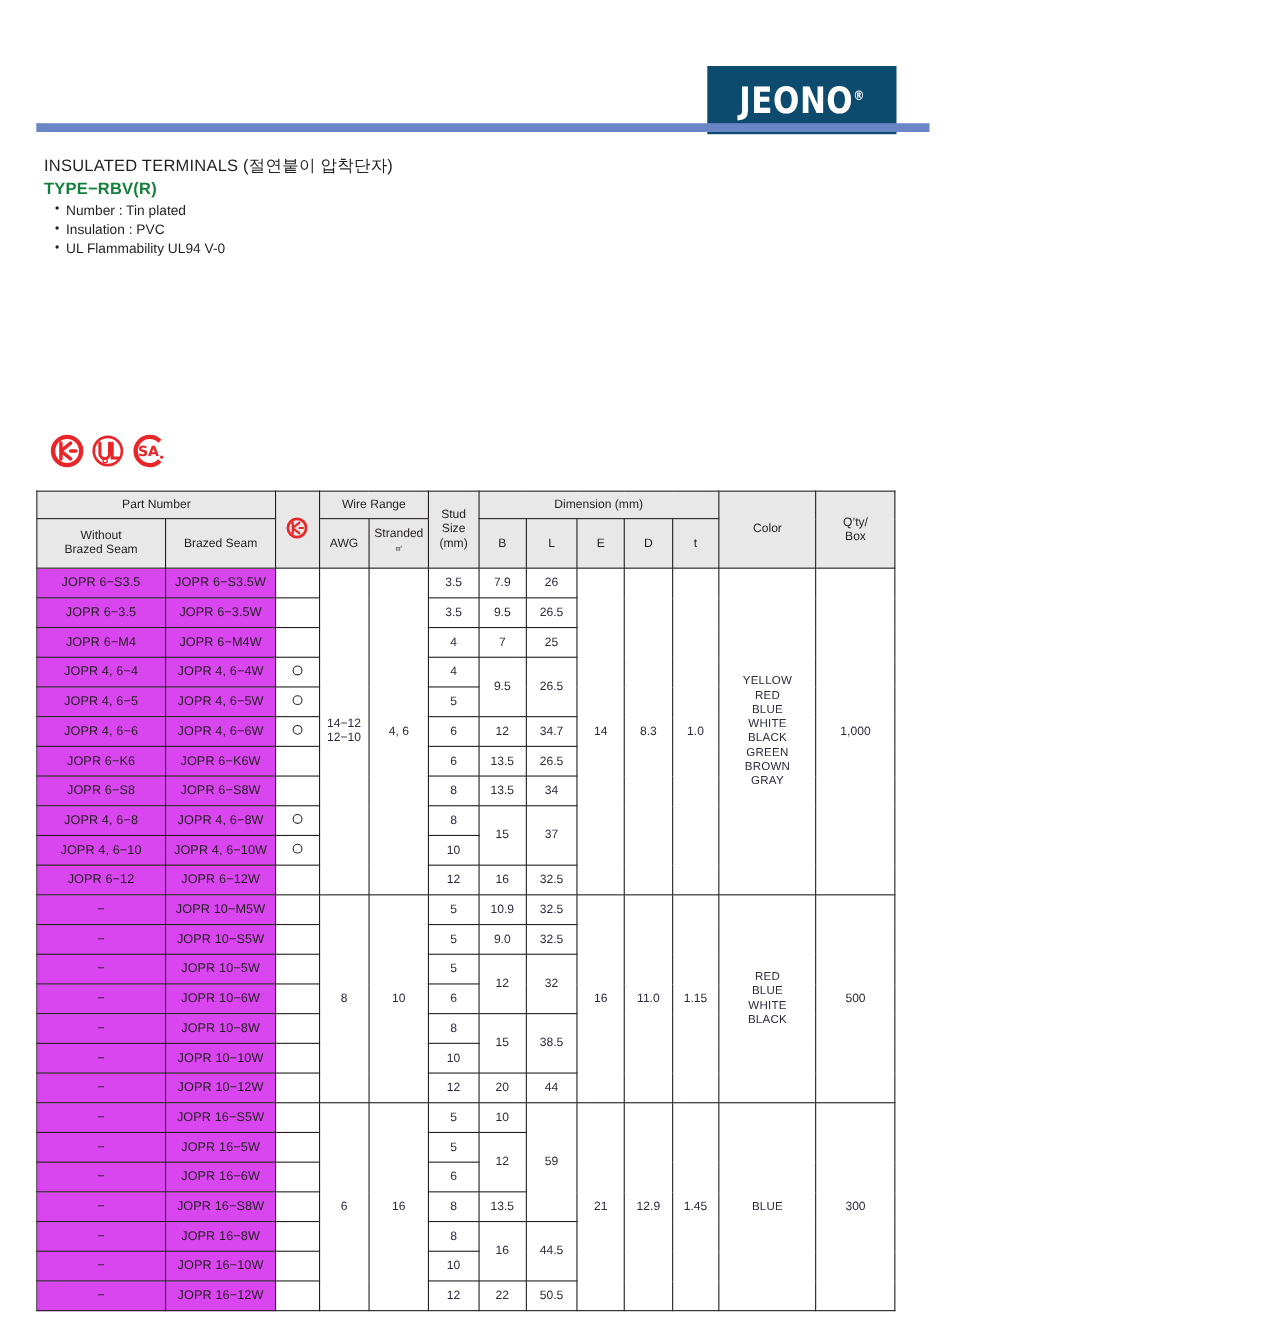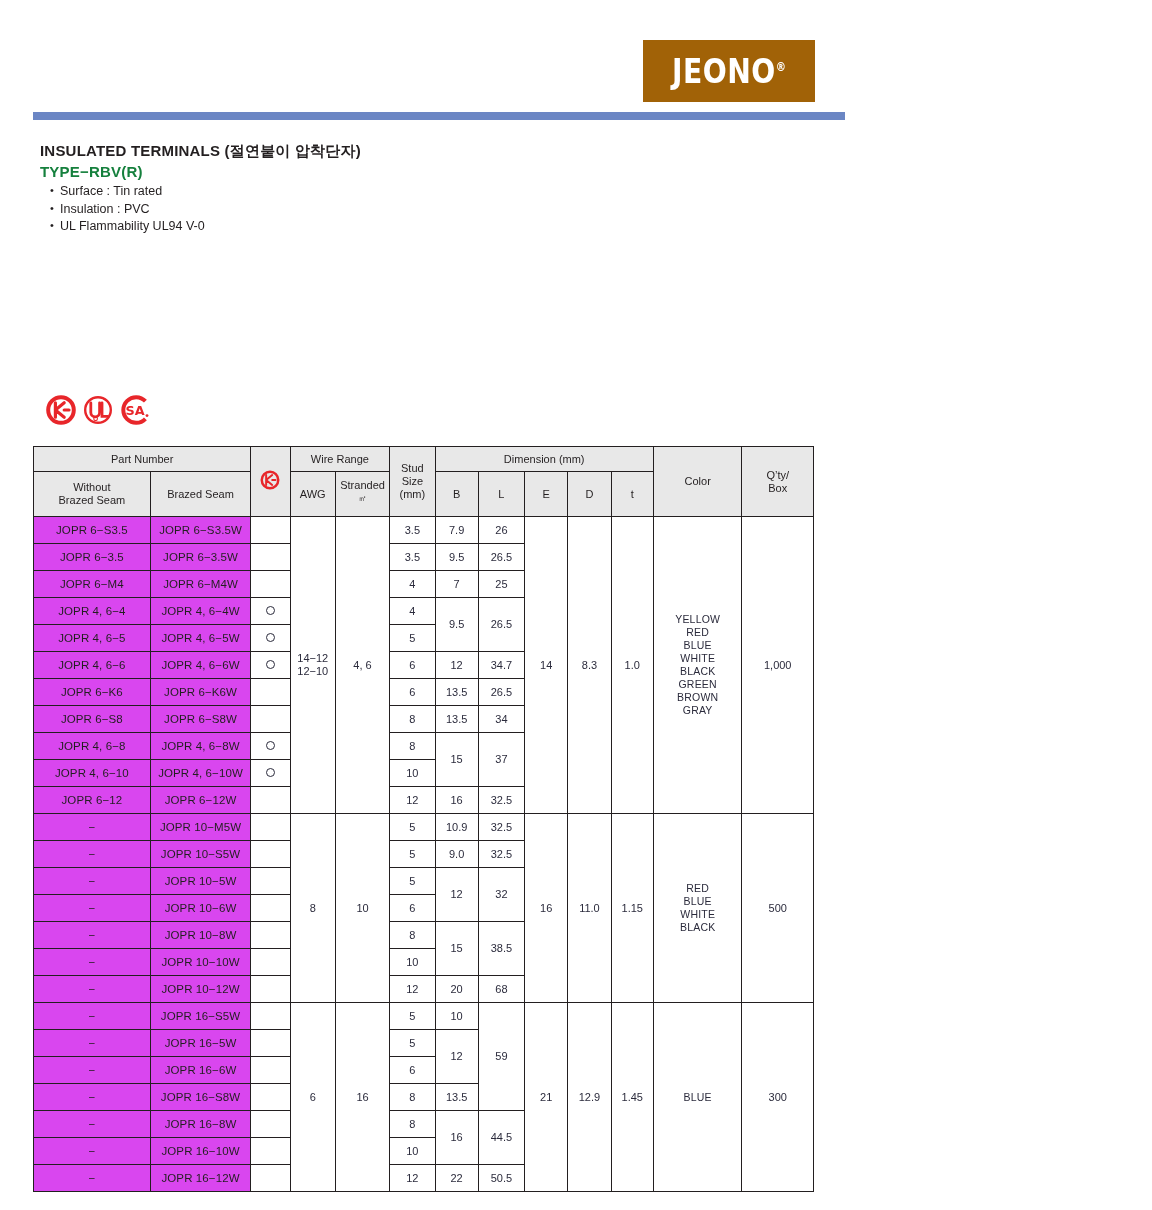--- a/index.html
+++ b/index.html
@@ -14,24 +14,24 @@
     font-family: "Liberation Sans", "DejaVu Sans", sans-serif;
     color: #231f20;
     position: relative;
     overflow: hidden;
   }
 
   
   .brand-logo {
     position: absolute;
     left: 643px;
-    top: 40px;
+    top: 60px;
     width: 172px;
     height: 62px;
-    background: #a16207;
+    background: #0c4a6e;
     display: flex;
     align-items: center;
     justify-content: center;
   }
   .brand-logo-text {
     color: #ffffff;
     font-family: "DejaVu Sans", sans-serif;
     font-weight: bold;
     font-size: 33px;
     letter-spacing: 0.5px;
@@ -56,21 +56,21 @@
 
   
   .spec-block {
     position: absolute;
     left: 40px;
     top: 140px;
     width: 640px;
   }
   .spec-title {
     font-size: 15px;
-    font-weight: bold;
+    font-weight: normal;
     letter-spacing: 0.2px;
     line-height: 21px;
     color: #231f20;
   }
   .spec-type {
     font-size: 15px;
     font-weight: bold;
     letter-spacing: 0.2px;
     line-height: 21px;
     color: #15803d;
@@ -182,21 +182,21 @@
 
 <div class="brand-logo">
   <span class="brand-logo-text"><span>JEONO</span><span class="brand-logo-reg">®</span></span>
 </div>
 <div class="header-rule"></div>
 
 <div class="spec-block">
   <div class="spec-title">INSULATED TERMINALS (절연붙이 압착단자)</div>
   <div class="spec-type">TYPE−RBV(R)</div>
   <ul class="spec-list">
-    <li>Surface : Tin rated</li>
+    <li>Number : Tin plated</li>
     <li>Insulation : PVC</li>
     <li>UL Flammability UL94 V-0</li>
   </ul>
 </div>
 
 <div class="cert-row">
   <svg class="cert-mark" viewBox="0 0 40 40">
     <circle cx="20" cy="20" r="16" fill="none" stroke="#e8262a" stroke-width="5"></circle>
     <path d="M13 11 L13 29 M13 20 L24 11 M13 20 L24 29 M24 20 L30 20" stroke="#e8262a" stroke-width="4" fill="none" stroke-linecap="round"></path>
   </svg>
@@ -431,21 +431,21 @@
           <td class="pn">JOPR 10−10W</td>
           <td class="circ"></td>
           <td class="body">10</td>
         </tr>
         <tr>
           <td class="pn">−</td>
           <td class="pn">JOPR 10−12W</td>
           <td class="circ"></td>
           <td class="body">12</td>
           <td class="body" rowspan="1">20</td>
-          <td class="body" rowspan="1">68</td>
+          <td class="body" rowspan="1">44</td>
         </tr>
         <tr>
           <td class="pn">−</td>
           <td class="pn">JOPR 16−S5W</td>
           <td class="circ"></td>
           <td class="body vert-mid awg-two" rowspan="7">
             <div>6</div>
           </td>
           <td class="body vert-mid" rowspan="7">16</td>
           <td class="body">5</td>

